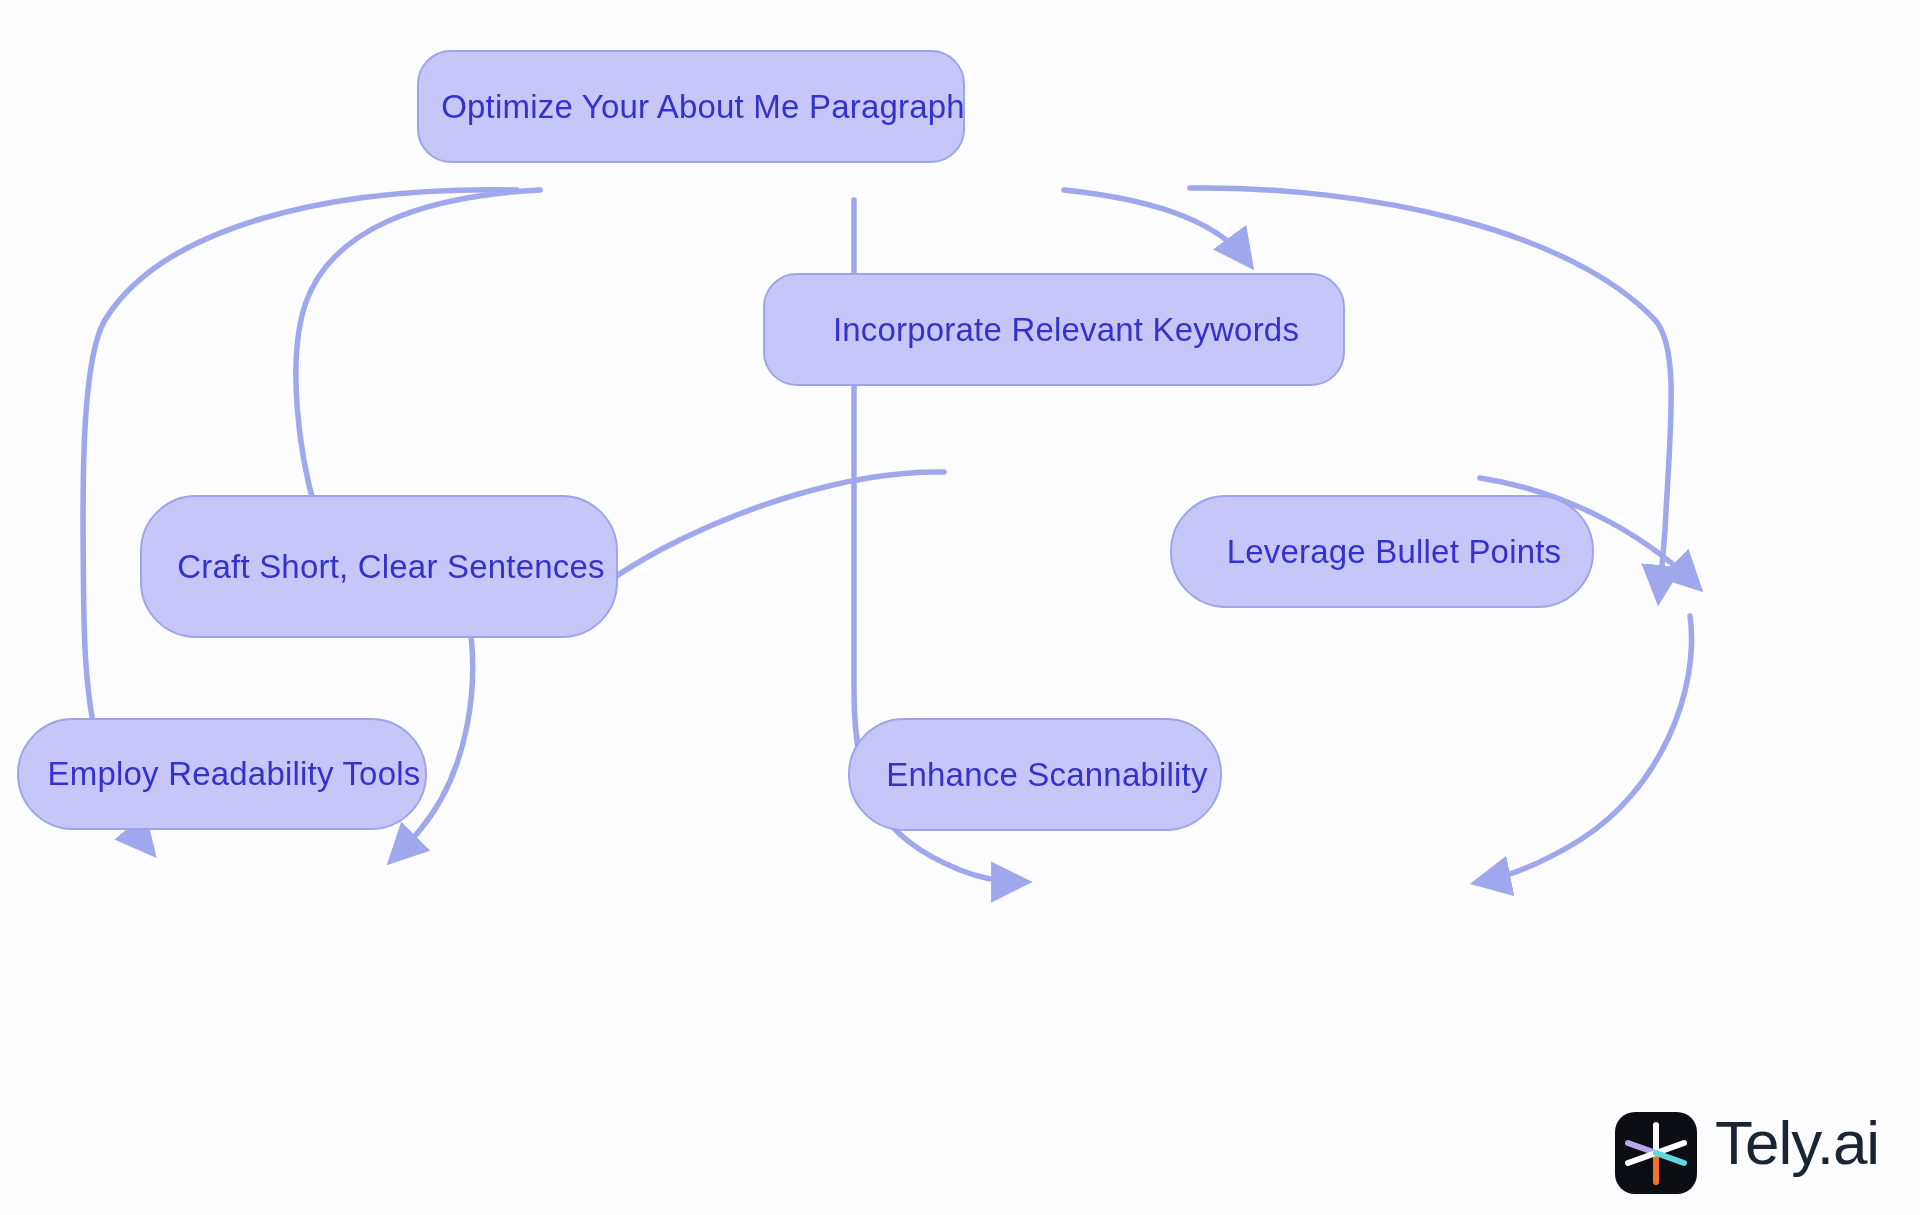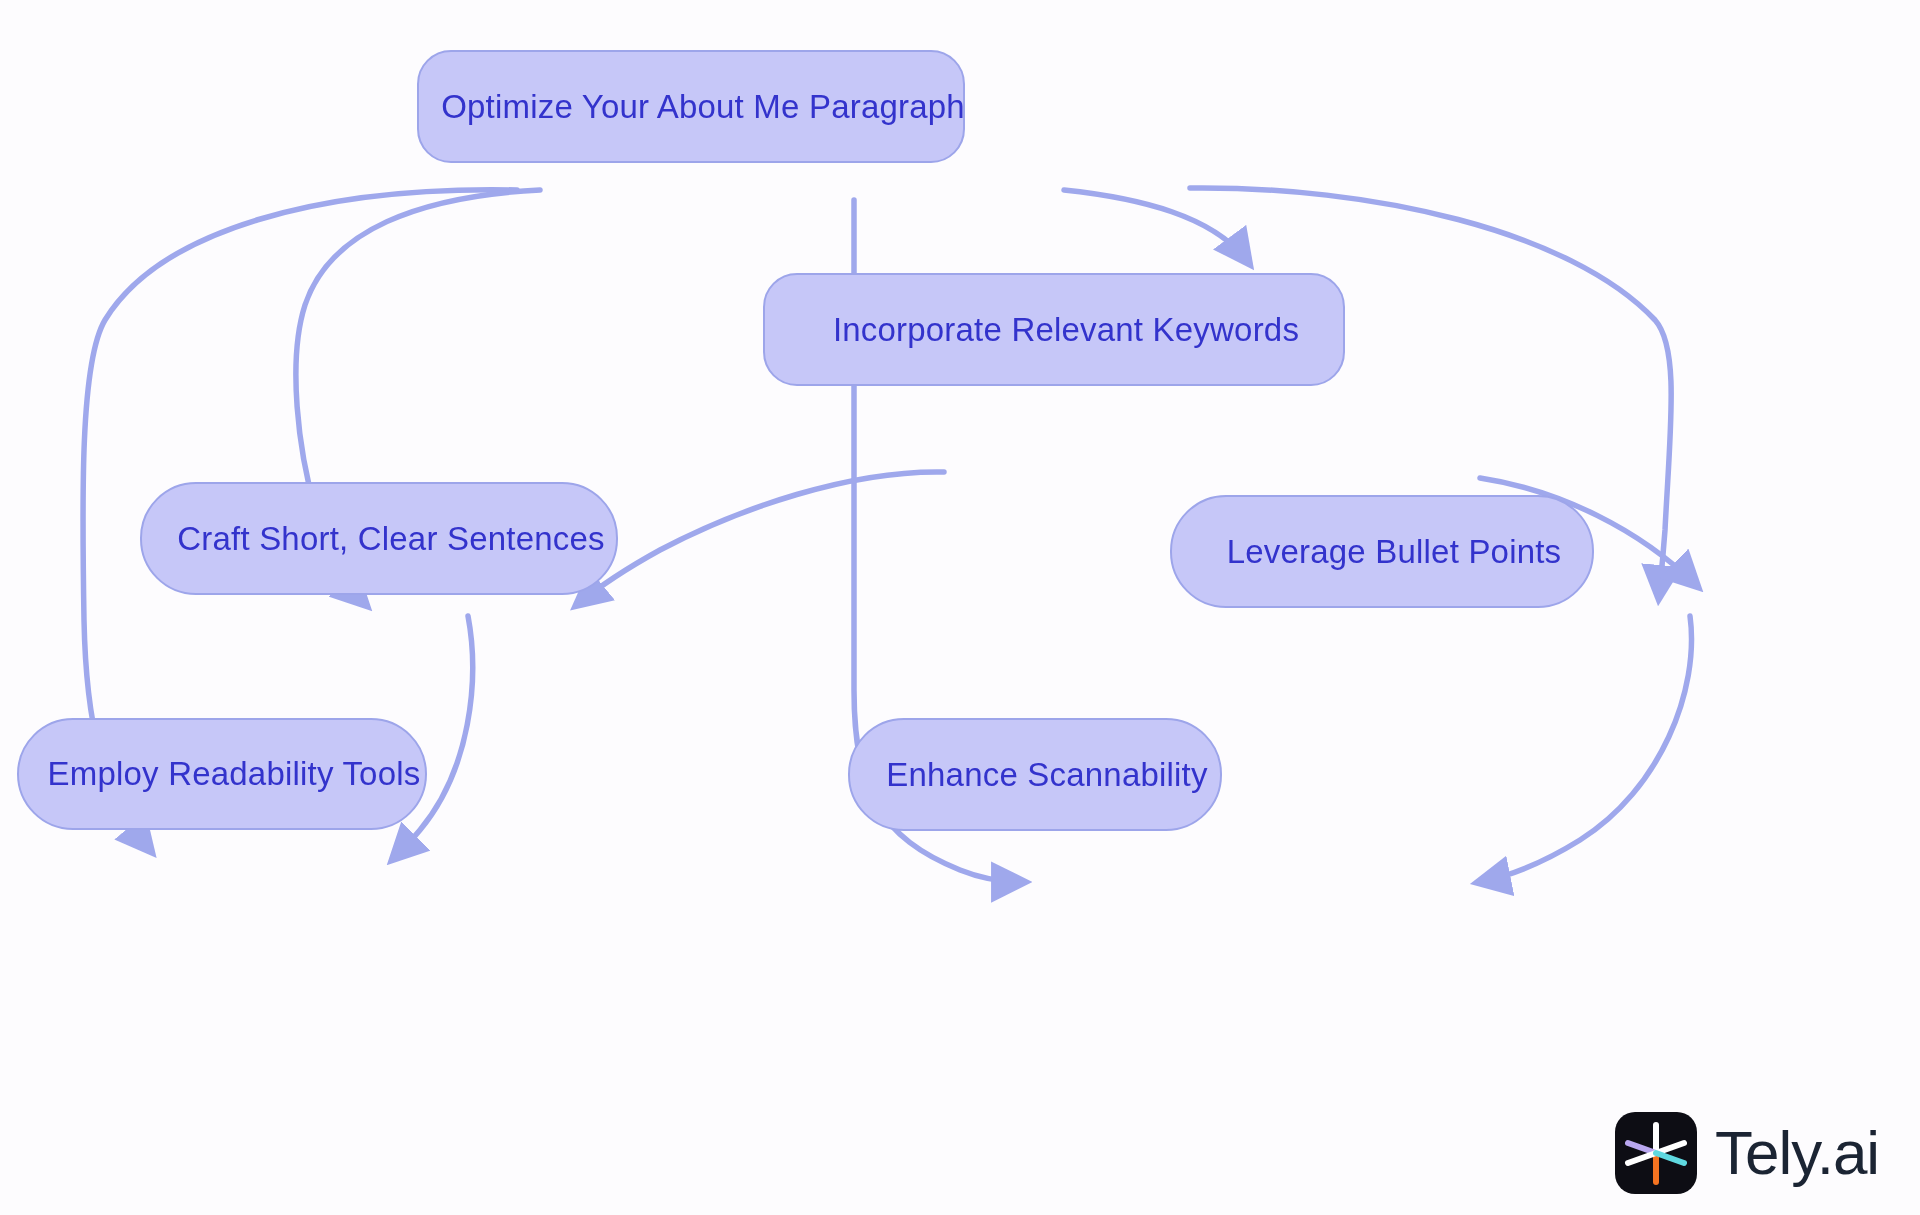--- a/index.html
+++ b/index.html
@@ -39,21 +39,20 @@
     z-index: 2;
     padding-left: 24px;
   }
   .node-label {
     color: #3333cc;
   }
   
   #logo {
     position: absolute;
     display: flex;
-    align-items: center;
     gap: 18px;
     z-index: 5;
   }
   #logo-mark {
     width: 82px;
     height: 82px;
     background: #0d0d14;
     border-radius: 20px;
     position: relative;
     flex: 0 0 auto;
@@ -100,21 +99,21 @@
   </svg>
 
   <div class="node" style="left:417px; top:50px; width:548px; height:113px; border-radius:34px;">
     <span class="node-label">Optimize Your About Me Paragraph</span>
   </div>
 
   <div class="node" style="left:763px; top:273px; width:582px; height:113px; border-radius:34px;">
     <span class="node-label">Incorporate Relevant Keywords</span>
   </div>
 
-  <div class="node" style="left:140px; top:482px; width:478px; height:113px; border-radius:56px;">
+  <div class="node" style="left:140px; top:495px; width:478px; height:143px; border-radius:56px;">
     <span class="node-label">Craft Short, Clear Sentences</span>
   </div>
 
   <div class="node" style="left:1170px; top:495px; width:424px; height:113px; border-radius:56px;">
     <span class="node-label">Leverage Bullet Points</span>
   </div>
 
   <div class="node" style="left:17px; top:718px; width:410px; height:112px; border-radius:56px;">
     <span class="node-label">Employ Readability Tools</span>
   </div>

